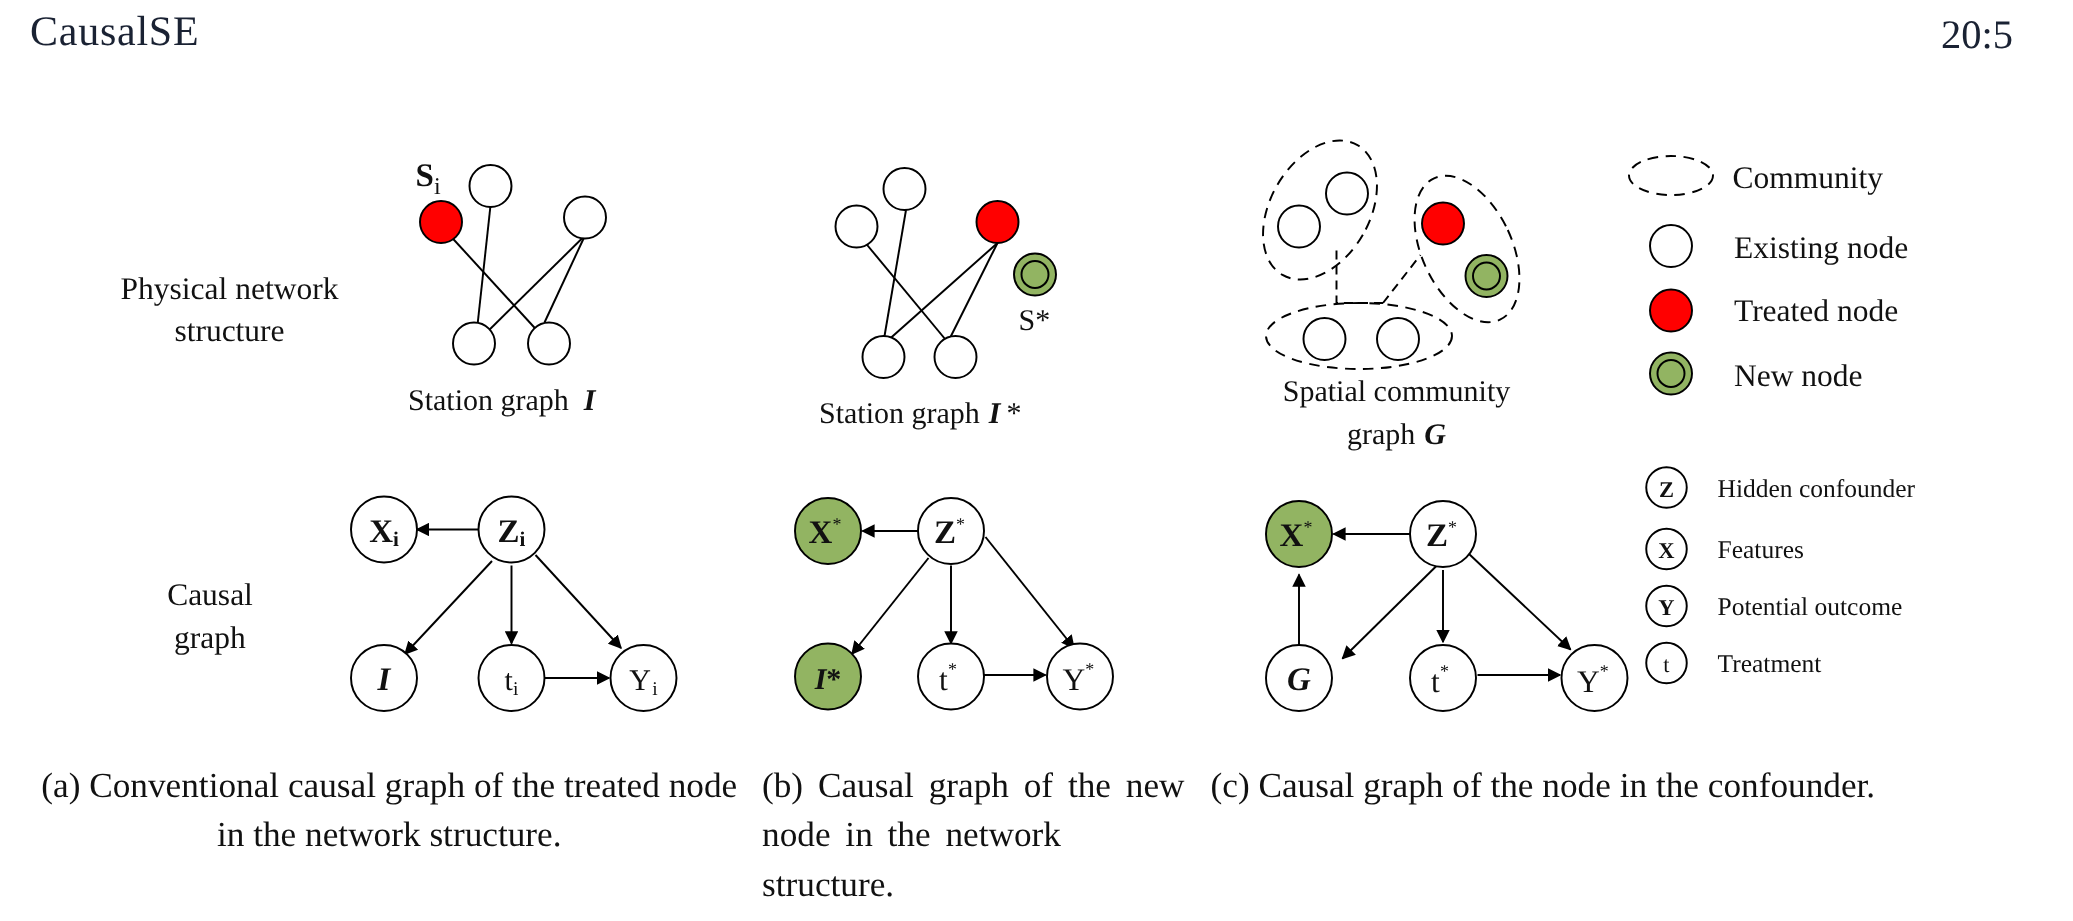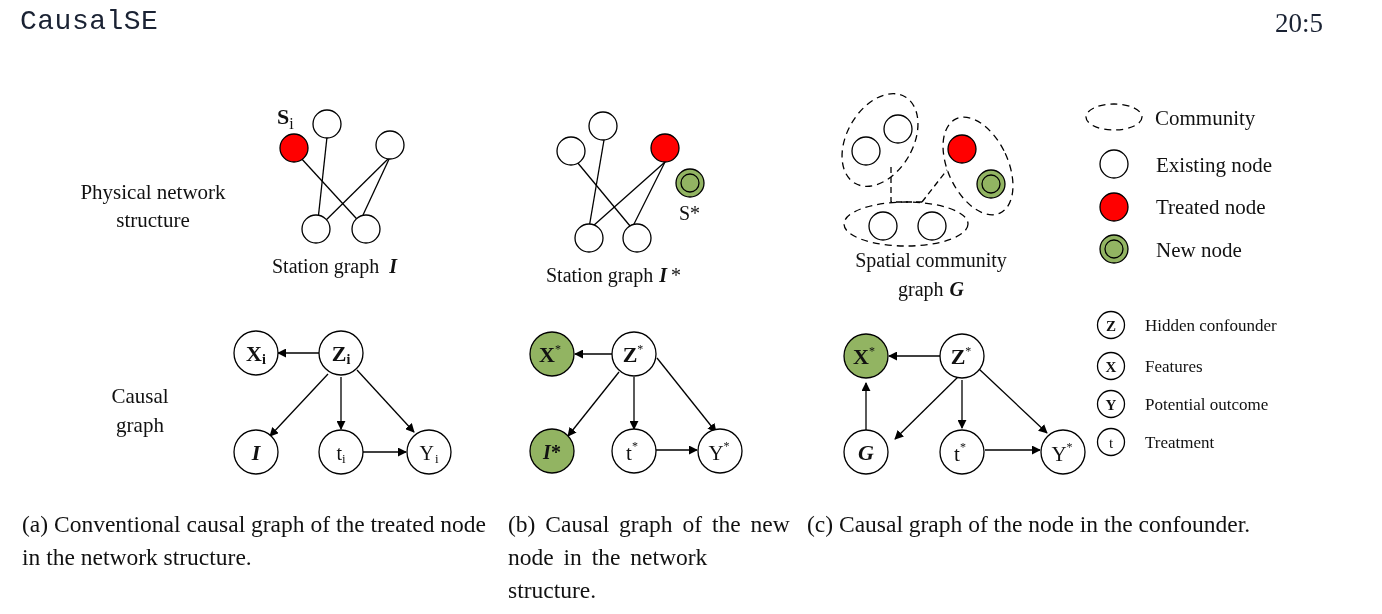--- a/index.html
+++ b/index.html
@@ -1,24 +1,24 @@
 <!DOCTYPE html>
 <html><head>
 <meta charset="utf-8">
 <style>
   html, body { margin: 0; padding: 0; background: #ffffff; }
   body { width: 1382px; height: 614px; position: relative; overflow: hidden;
          font-family: "Liberation Serif", "DejaVu Serif", serif; color: #111; }
   .running-head { position: absolute; top: 6px; left: 20px; font-size: 28px; color: #1a2233;
-                  font-family: Liberation Mono, monospace; letter-spacing: 0.5px; }
-  .page-num { position: absolute; top: 8px; right: 59px; font-size: 27px; color: #1a2233; }
+                  font-family: Liberation Serif, serif; letter-spacing: 0.5px; }
+  .page-num { position: absolute; top: 8px; right: 40px; font-size: 27px; color: #1a2233; }
   svg#fig { position: absolute; left: 0; top: 0; }
   svg text { font-family: "Liberation Serif", "DejaVu Serif", serif; fill: #111; }
   .caption { position: absolute; top: 508px; font-size: 23.5px; line-height: 33px; color: #111; }
-  #cap-a { left: 22px; width: 475px; }
+  #cap-a { left: 22px; width: 475px; text-align: center; }
   #cap-b { left: 508px; width: 290px; word-spacing: 4px; }
   #cap-c { left: 807px; width: 560px; }
 </style>
 </head>
 <body>
 
 <div class="running-head">CausalSE</div>
 <div class="page-num">20:5</div>
 
 <svg id="fig" width="1382" height="614" viewBox="0 0 1382 614">

